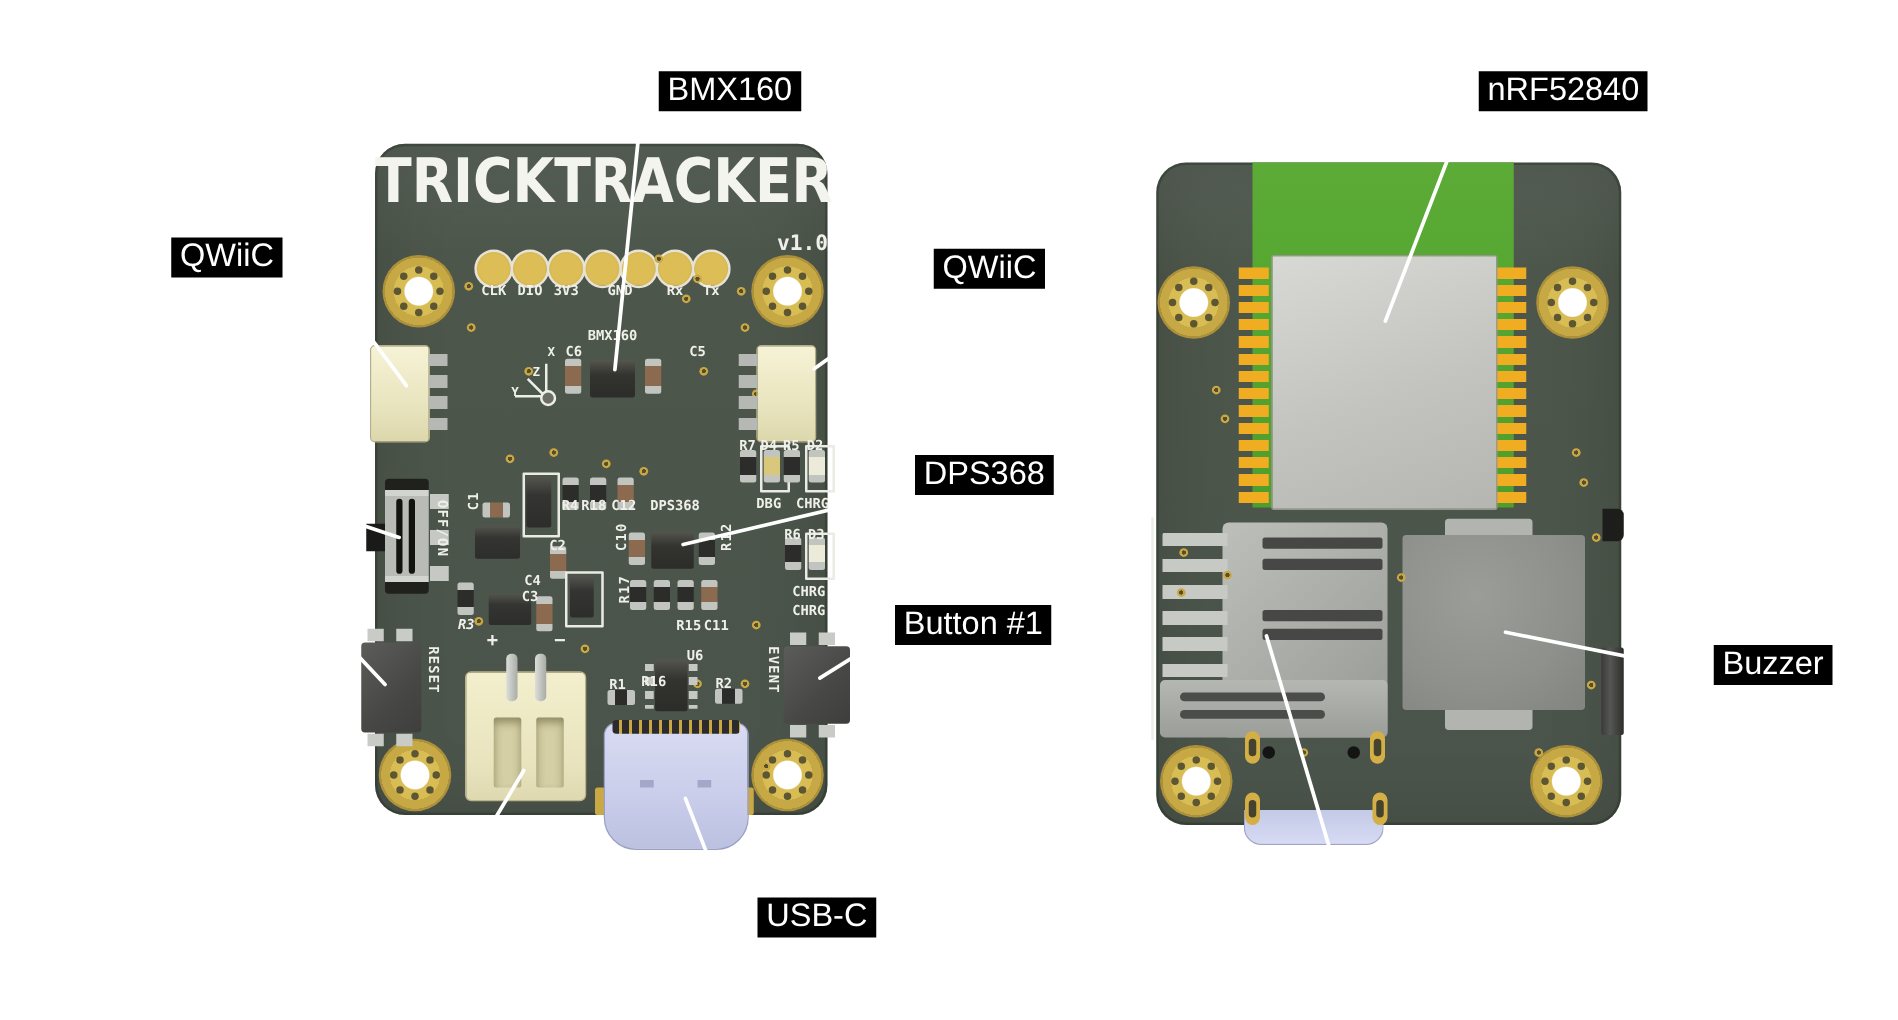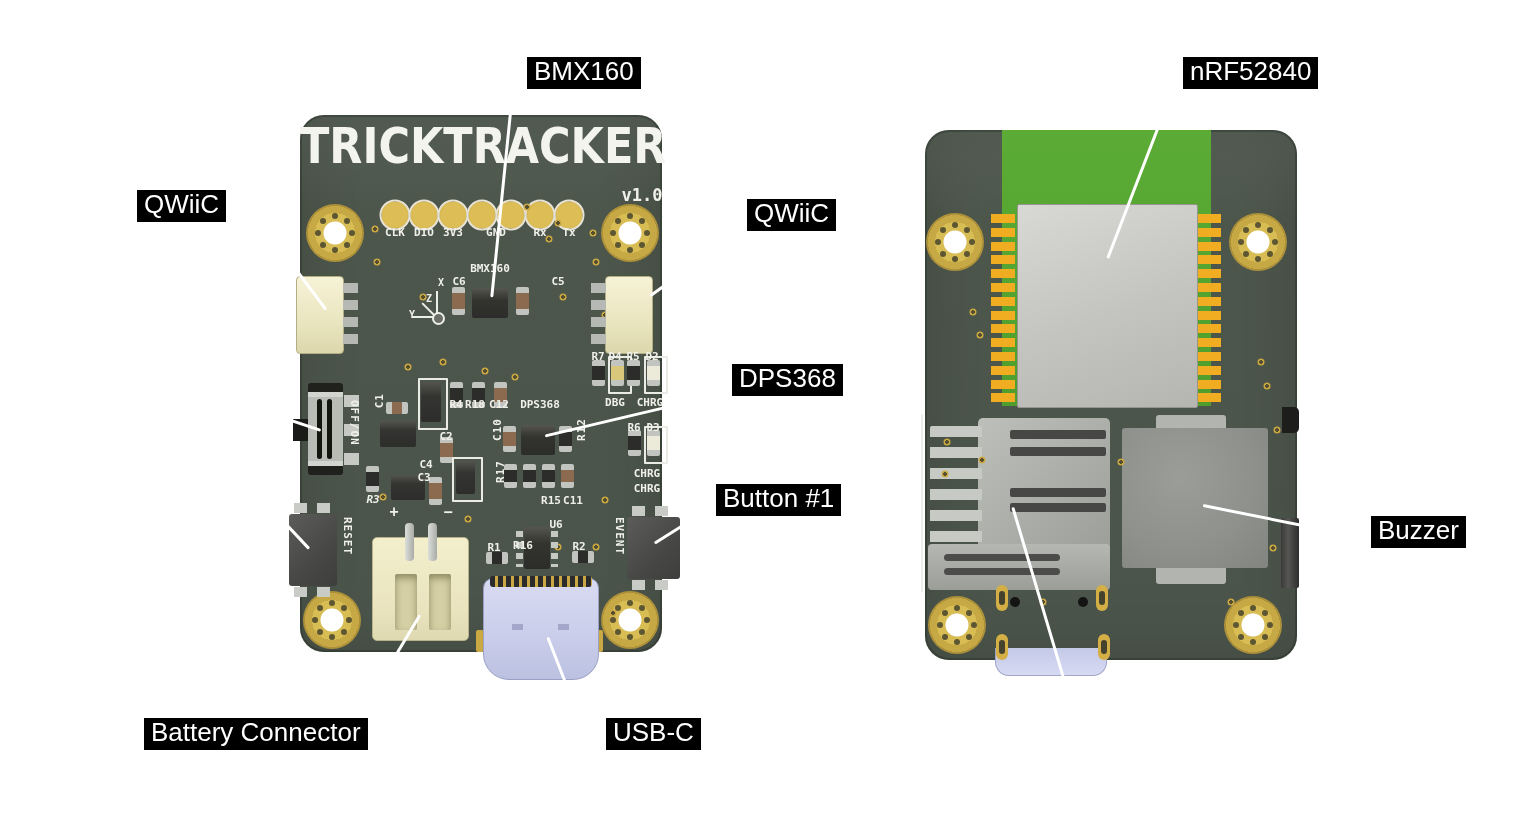--- a/index.html
+++ b/index.html
@@ -363,17 +363,16 @@
 
   <div class="callouts">
 
   <div class="callout" style="left: 527px; top: 57px;">BMX160</div>
       <div class="callout" style="left: 1183px; top: 57px;">nRF52840</div>
       <div class="callout" style="left: 137px; top: 190px;">QWiiC</div>
       <div class="callout" style="left: 747px; top: 199px;">QWiiC</div>
       <div class="callout" style="left: 732px; top: 364px;">DPS368</div>
       <div class="callout" style="left: 716px; top: 484px;">Button #1</div>
       <div class="callout" style="left: 1371px; top: 516px;">Buzzer</div>
-      <div class="callout" style="left: 144px; top: 718px;">Battery Connector</div>
       <div class="callout" style="left: 606px; top: 718px;">USB-C</div>
     </div>
 
 </div>
 
 </body></html>

